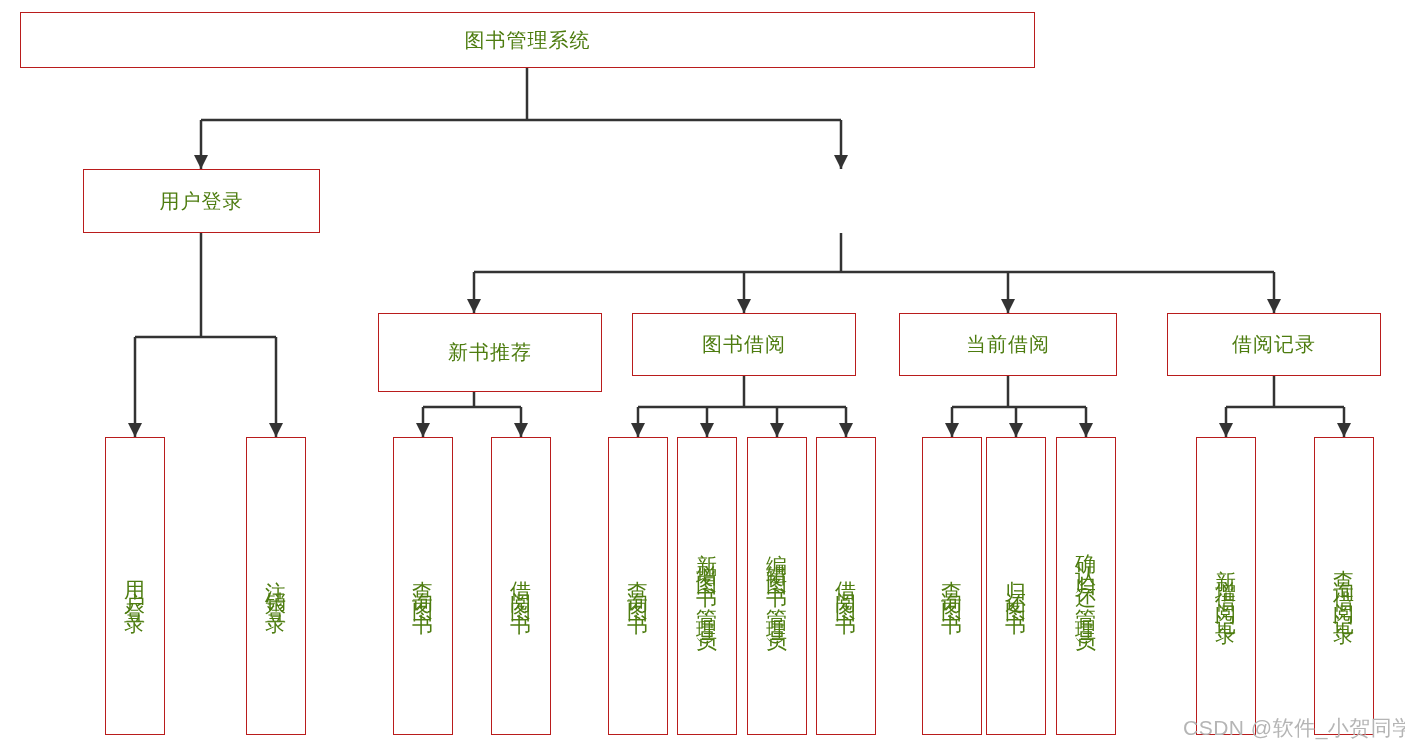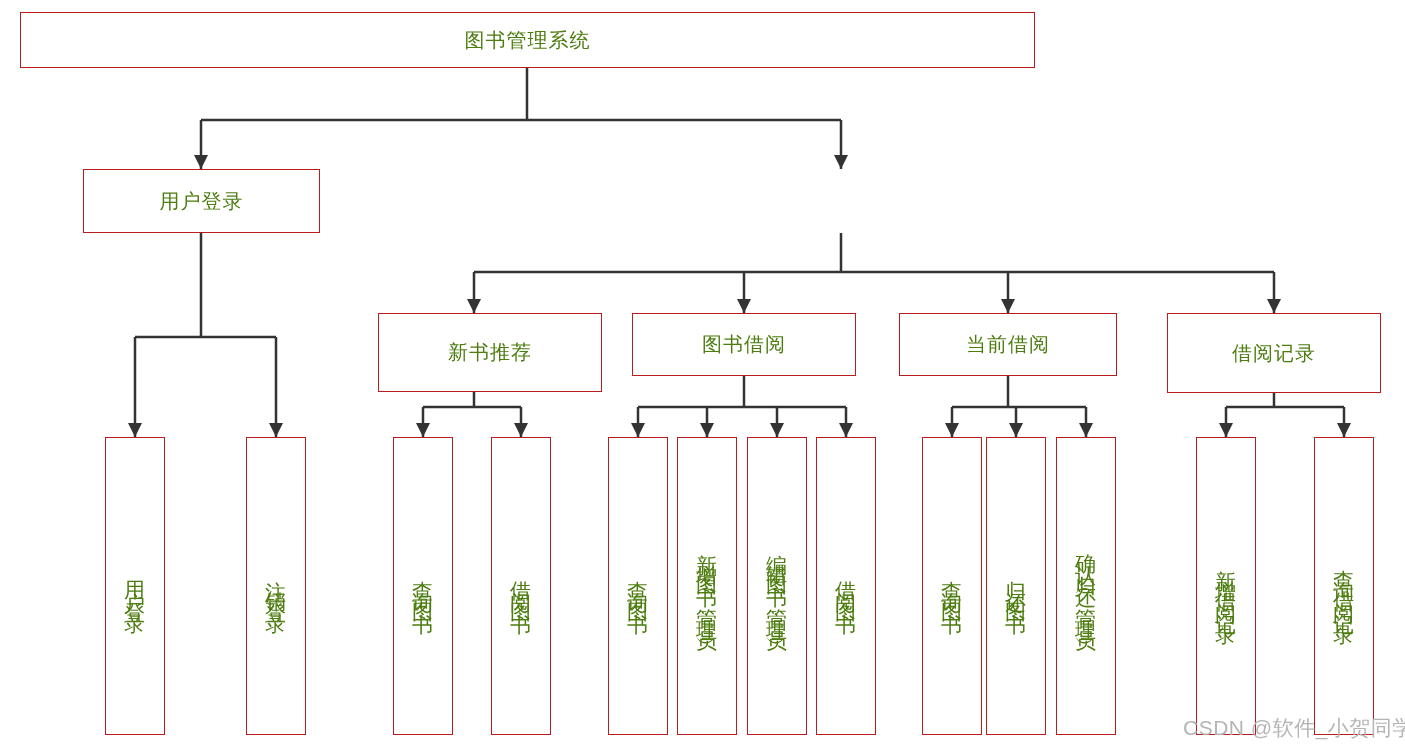--- a/index.html
+++ b/index.html
@@ -44,21 +44,21 @@
   }
   
   .n-root   { left: 20px;  top: 12px;  width: 1015px; height: 56px; }
   
   .n-login  { left: 83px;  top: 169px; width: 237px; height: 64px; }
   .n-mgmt   { left: 723px; top: 169px; width: 237px; height: 64px; }
   
   .n-newbk  { left: 362px;  top: 313px; width: 224px; height: 79px; margin-left: 16px; }
   .n-borrow { left: 632px;  top: 313px; width: 224px; height: 63px; }
   .n-cur    { left: 899px;  top: 313px; width: 218px; height: 63px; }
-  .n-rec    { left: 1167px; top: 313px; width: 214px; height: 80px; }
+  .n-rec    { left: 1167px; top: 313px; width: 214px; height: 63px; }
   
   .leaf { top: 437px; width: 60px; height: 298px; }
   .l-login    { left: 105px; }
   .l-logout   { left: 246px; }
   .l-nbquery  { left: 393px; }
   .l-nbborrow { left: 491px; }
   .l-bquery   { left: 608px; }
   .l-badd     { left: 677px; }
   .l-bedit    { left: 747px; }
   .l-bborrow  { left: 816px; }

